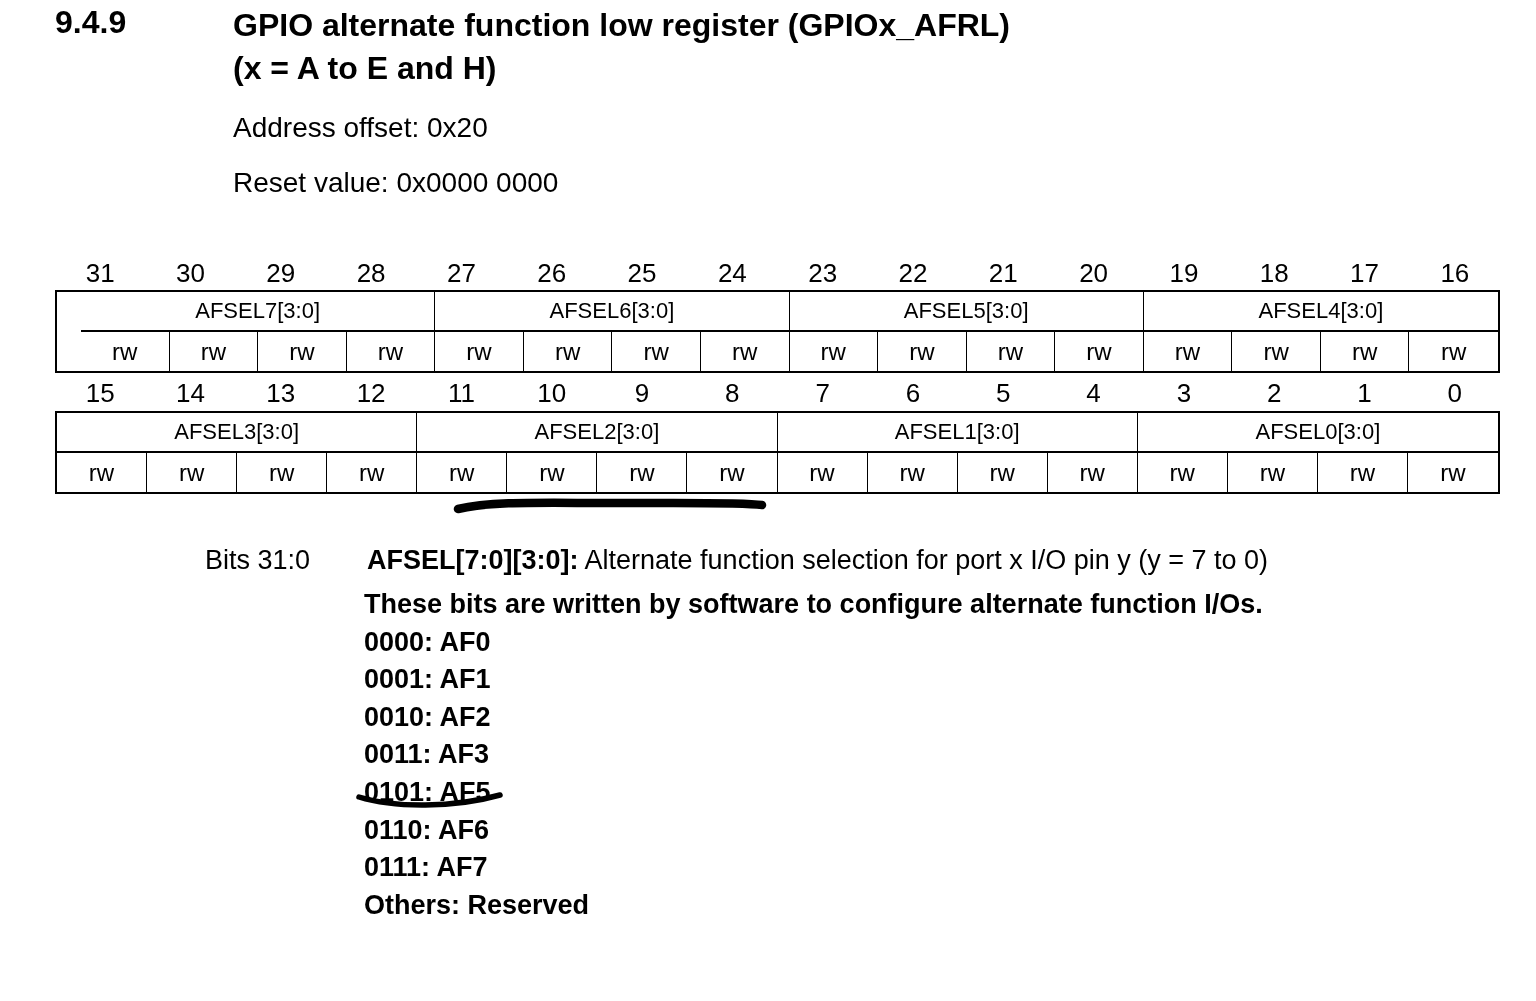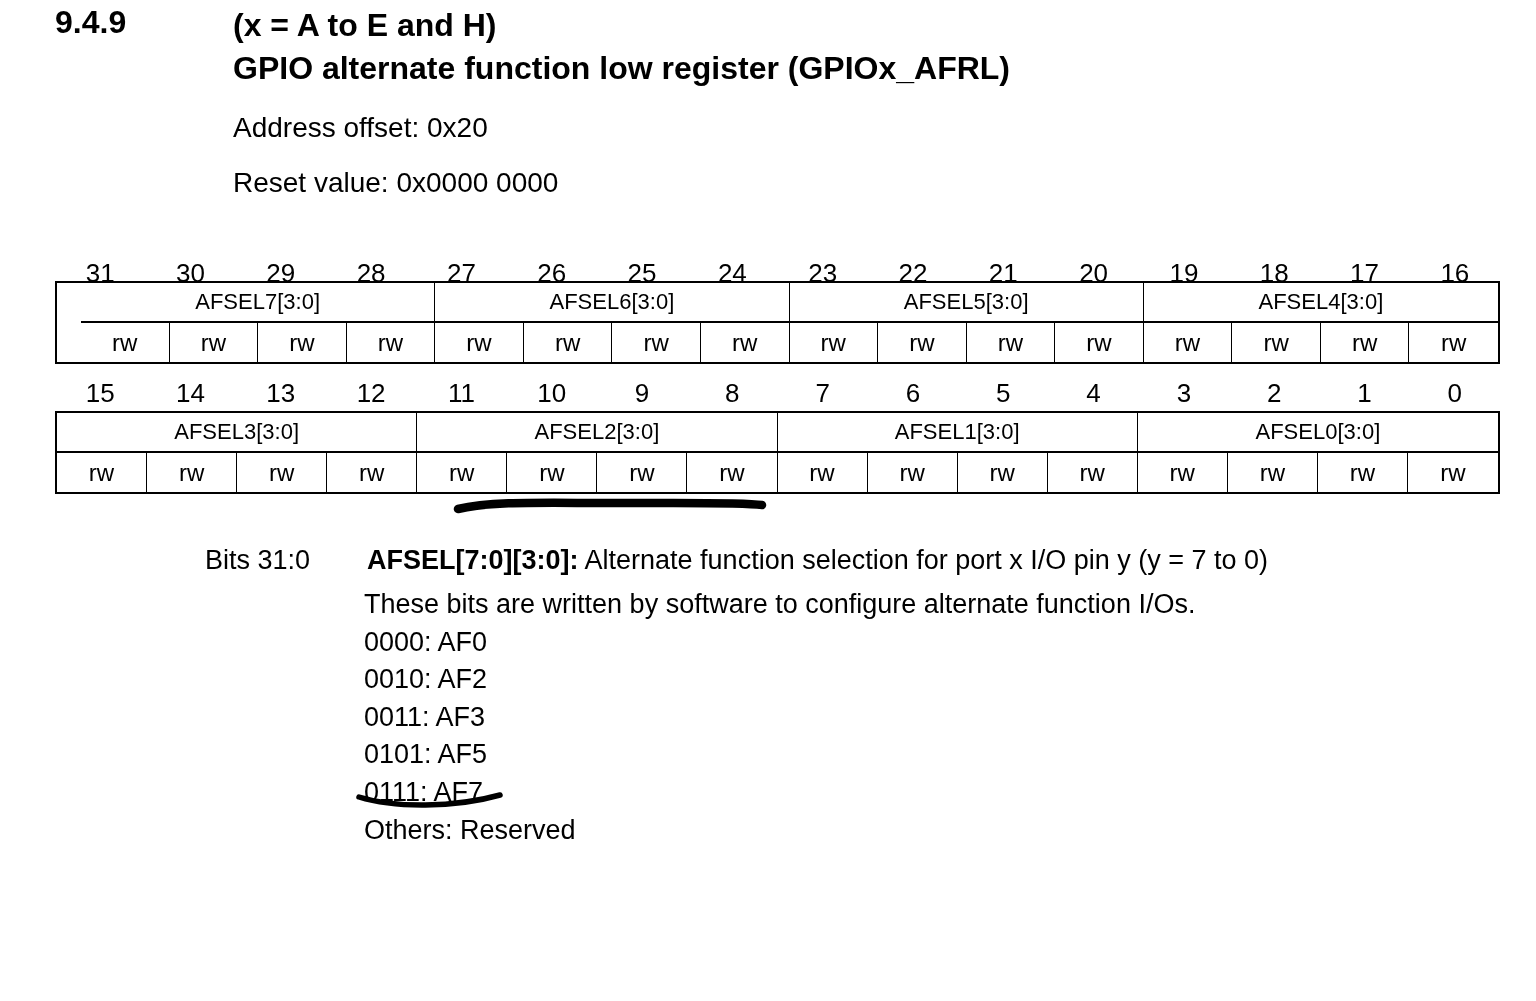--- a/index.html
+++ b/index.html
@@ -32,21 +32,21 @@
   .bitnum-row.upper { top: 258px; }
   .bitnum-row.lower { top: 378px; }
   .bitnum {
     display: flex; align-items: center; justify-content: center;
   }
 
   .regtable {
     position: absolute; left: 55px; width: 1445px;
     border: 2px solid #000; box-sizing: border-box; background: #fff;
   }
-  .regtable.upper { top: 281px; padding-left: 24px; }
+  .regtable.upper { top: 290px; padding-left: 24px; }
   .regtable.lower { top: 411px; }
   .field-row {
     display: grid; grid-template-columns: repeat(4, 1fr);
     height: 38px; border-bottom: 2px solid #000;
   }
   .field-cell {
     display: flex; align-items: center; justify-content: center;
     font-size: 22px; border-right: 1.5px solid #000; box-sizing: border-box;
   }
   .field-cell:last-child { border-right: none; }
@@ -57,33 +57,33 @@
     display: flex; align-items: center; justify-content: center;
     font-size: 24px; border-right: 1.5px solid #000; box-sizing: border-box;
   }
   .rw-cell:last-child { border-right: none; }
 
   .bits-label { position: absolute; left: 205px; top: 545px; font-size: 27px; }
   .desc-line1 { position: absolute; left: 330px; top: 545px; font-size: 27px; white-space: nowrap; margin-left: 37px; }
   .desc-line1 b { font-weight: bold; }
   .desc-body {
     position: absolute; left: 364px; top: 586px;
-    font-size: 27px; line-height: 37.6px; white-space: nowrap;
+    font-size: 27px; line-height: 37.6px; white-space: nowrap; font-weight: bold;
   }
   .pen-stroke { position: absolute; pointer-events: none; }
 </style>
 </head>
 <body>
 
 <div class="page">
 
   <div class="sec-num">9.4.9</div>
   <div class="title-block">
+    <div>GPIO alternate function low register (GPIOx_AFRL)</div>
     <div>(x = A to E and H)</div>
-    <div>GPIO alternate function low register (GPIOx_AFRL)</div>
   </div>
 
   <div class="addr-line">Address offset: 0x20</div>
   <div class="reset-line">Reset value: 0x0000 0000</div>
 
   <div class="bitnum-row upper">
     <span class="bitnum">31</span>
     <span class="bitnum">30</span>
     <span class="bitnum">29</span>
     <span class="bitnum">28</span>
@@ -178,23 +178,25 @@
     <path d="M 6,15 C 40,7 90,9 160,9 C 230,9 290,8 310,11" fill="none" stroke="#000000" stroke-width="8.5" stroke-linecap="round"></path>
   </svg>
 
   <div class="bits-label">Bits 31:0</div>
   <div class="desc-line1">
     <b>AFSEL[7:0][3:0]:</b><span> Alternate function selection for port x I/O pin y (y = 7 to 0)</span>
   </div>
   <div class="desc-body">
     <div>These bits are written by software to configure alternate function I/Os.</div>
     <div>0000: AF0</div>
+    <div>0001: AF1</div>
     <div>0010: AF2</div>
     <div>0011: AF3</div>
     <div>0101: AF5</div>
+    <div>0110: AF6</div>
     <div>0111: AF7</div>
     <div>Others: Reserved</div>
   </div>
 
   <svg class="pen-stroke" style="left:354px; top:790px;" width="152" height="24" viewBox="0 0 152 24">
     <path d="M 5,7 C 40,18 100,18 146,5" fill="none" stroke="#000000" stroke-width="5.5" stroke-linecap="round"></path>
   </svg>
 
 </div>
 

